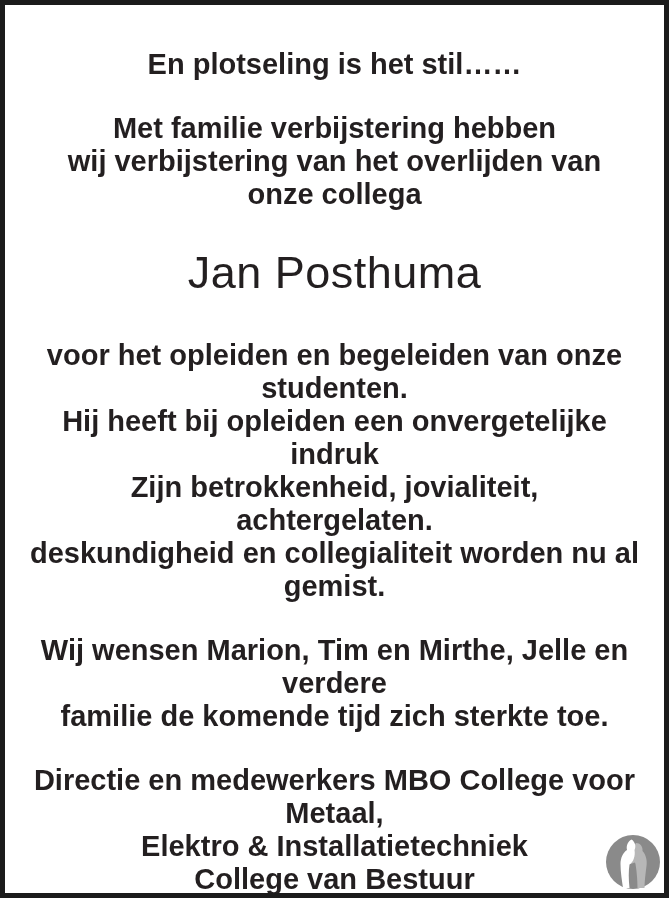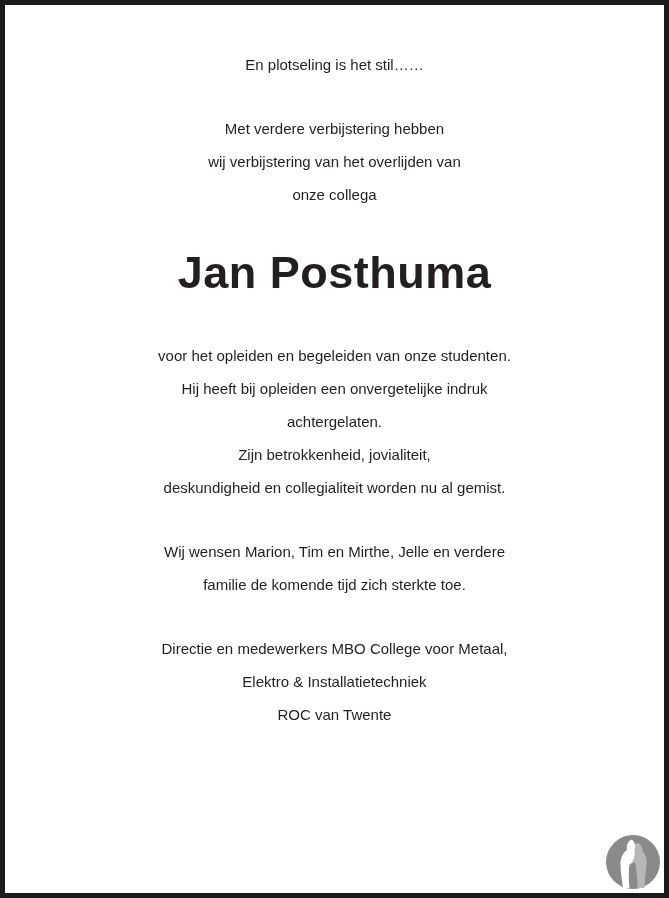--- a/index.html
+++ b/index.html
@@ -14,30 +14,30 @@
     box-sizing: border-box;
     border: 5px solid #1b1b1b;
     background: #ffffff;
     font-family: "Liberation Sans", sans-serif;
     color: #231f20;
     text-align: center;
     padding: 43px 22px 18px;
     overflow: hidden;
   }
   .p {
-    font-size: 15px;
+    font-size: 29px;
     line-height: 33px;
-    font-weight: 400;
+    font-weight: 700;
     margin: 0 0 31px;
   }
   .p .line { display: block; }
   .deceased-name {
     font-size: 45px;
     line-height: 52px;
-    font-weight: 700;
+    font-weight: 400;
     letter-spacing: 0.5px;
     margin: 36px 0 40px;
   }
   .logo {
     position: absolute;
     right: 3px;
     bottom: 3px;
     width: 56px;
     height: 56px;
   }
@@ -45,43 +45,44 @@
 </head>
 <body>
 
 <div class="card">
 
   <div class="p">
     <span class="line">En plotseling is het stil……</span>
   </div>
 
   <div class="p">
-    <span class="line">Met verdere verbijstering hebben</span>
+    <span class="line">Met familie verbijstering hebben</span>
     <span class="line">wij verbijstering van het overlijden van</span>
     <span class="line">onze collega</span>
   </div>
 
   <div class="deceased-name">Jan Posthuma</div>
 
   <div class="p">
     <span class="line">voor het opleiden en begeleiden van onze studenten.</span>
     <span class="line">Hij heeft bij opleiden een onvergetelijke indruk</span>
+    <span class="line">Zijn betrokkenheid, jovialiteit,</span>
     <span class="line">achtergelaten.</span>
-    <span class="line">Zijn betrokkenheid, jovialiteit,</span>
     <span class="line">deskundigheid en collegialiteit worden nu al gemist.</span>
   </div>
 
   <div class="p">
     <span class="line">Wij wensen Marion, Tim en Mirthe, Jelle en verdere</span>
     <span class="line">familie de komende tijd zich sterkte toe.</span>
   </div>
 
   <div class="p">
     <span class="line">Directie en medewerkers MBO College voor Metaal,</span>
     <span class="line">Elektro &amp; Installatietechniek</span>
+    <span class="line">College van Bestuur</span>
     <span class="line">ROC van Twente</span>
   </div>
 
   <div class="logo">
     <svg width="56" height="56" viewBox="0 0 56 56" xmlns="http://www.w3.org/2000/svg" aria-hidden="true">
       <circle cx="28" cy="28" r="27" fill="#8a8a8a"></circle>
 
       <path d="M31 9 C35 9 38 12.5 37.5 17 C40.5 20 42.5 26 41.5 32 C40.5 40 39.5 47 39.5 54 L32.5 54 C32.5 45 31.5 36 30.5 30 C27.5 24 27.5 13 31 9 Z" fill="#b7b7b7"></path>
       <path d="M36.5 17.5 C33 23.5 25 26 18.5 26.2 L18.5 30.2 C26.5 31 34.5 27.5 38.5 21.5 Z" fill="#b7b7b7"></path>
 

